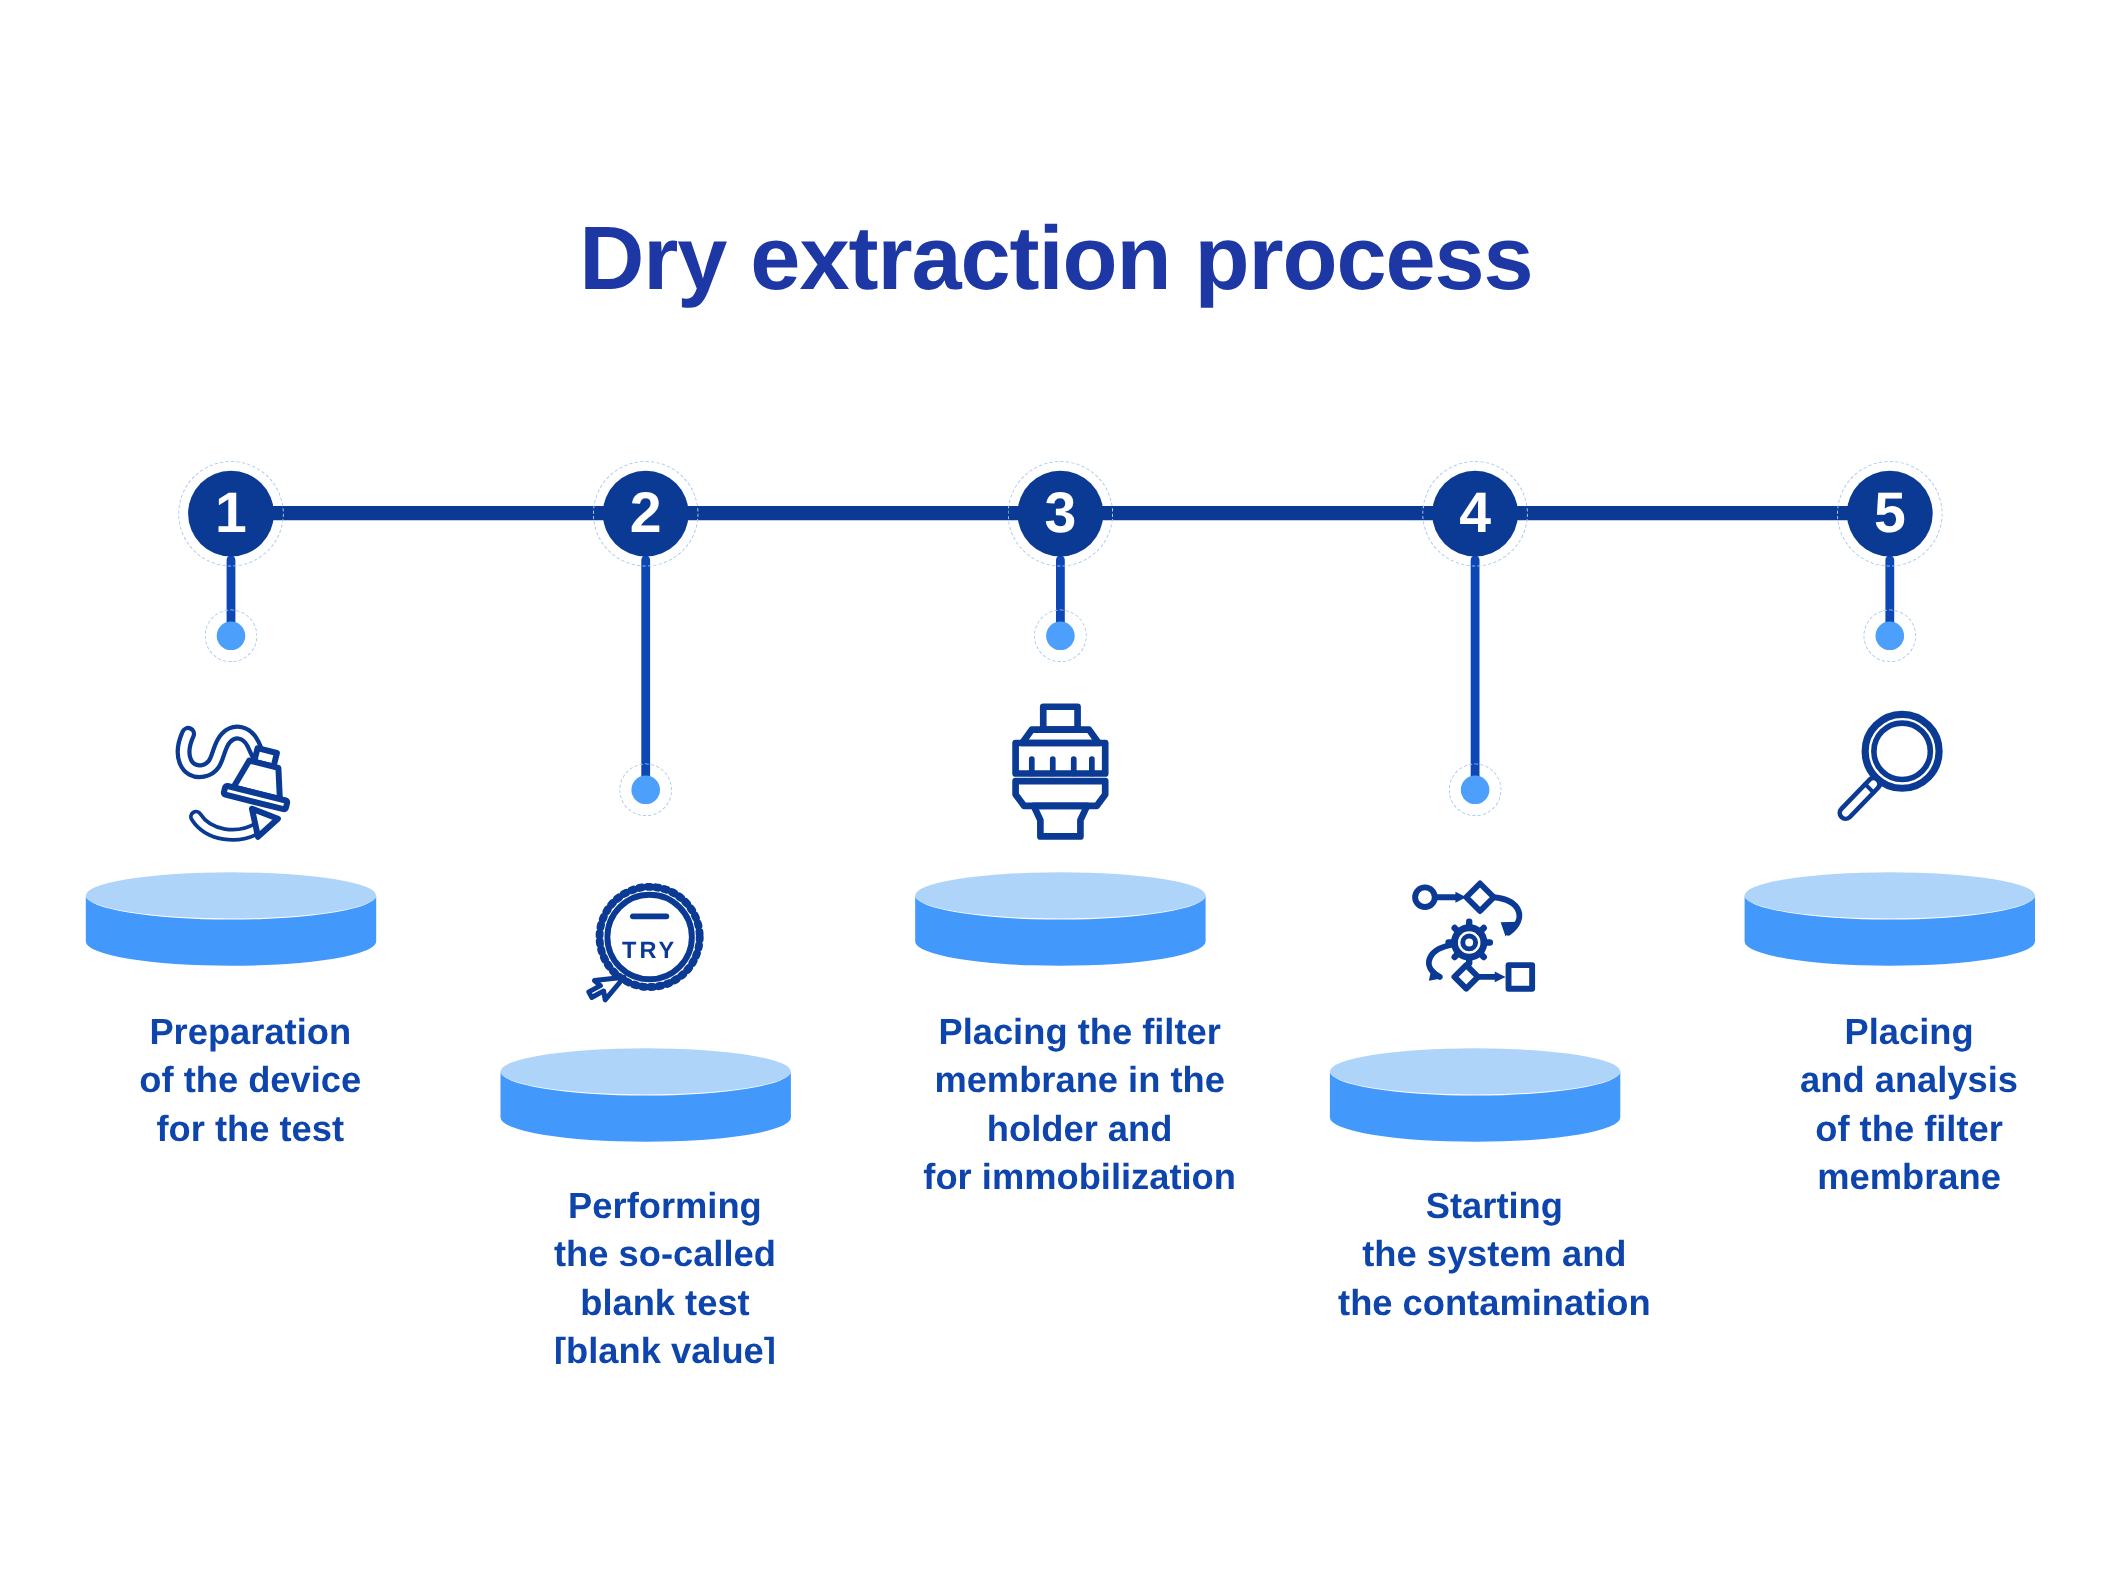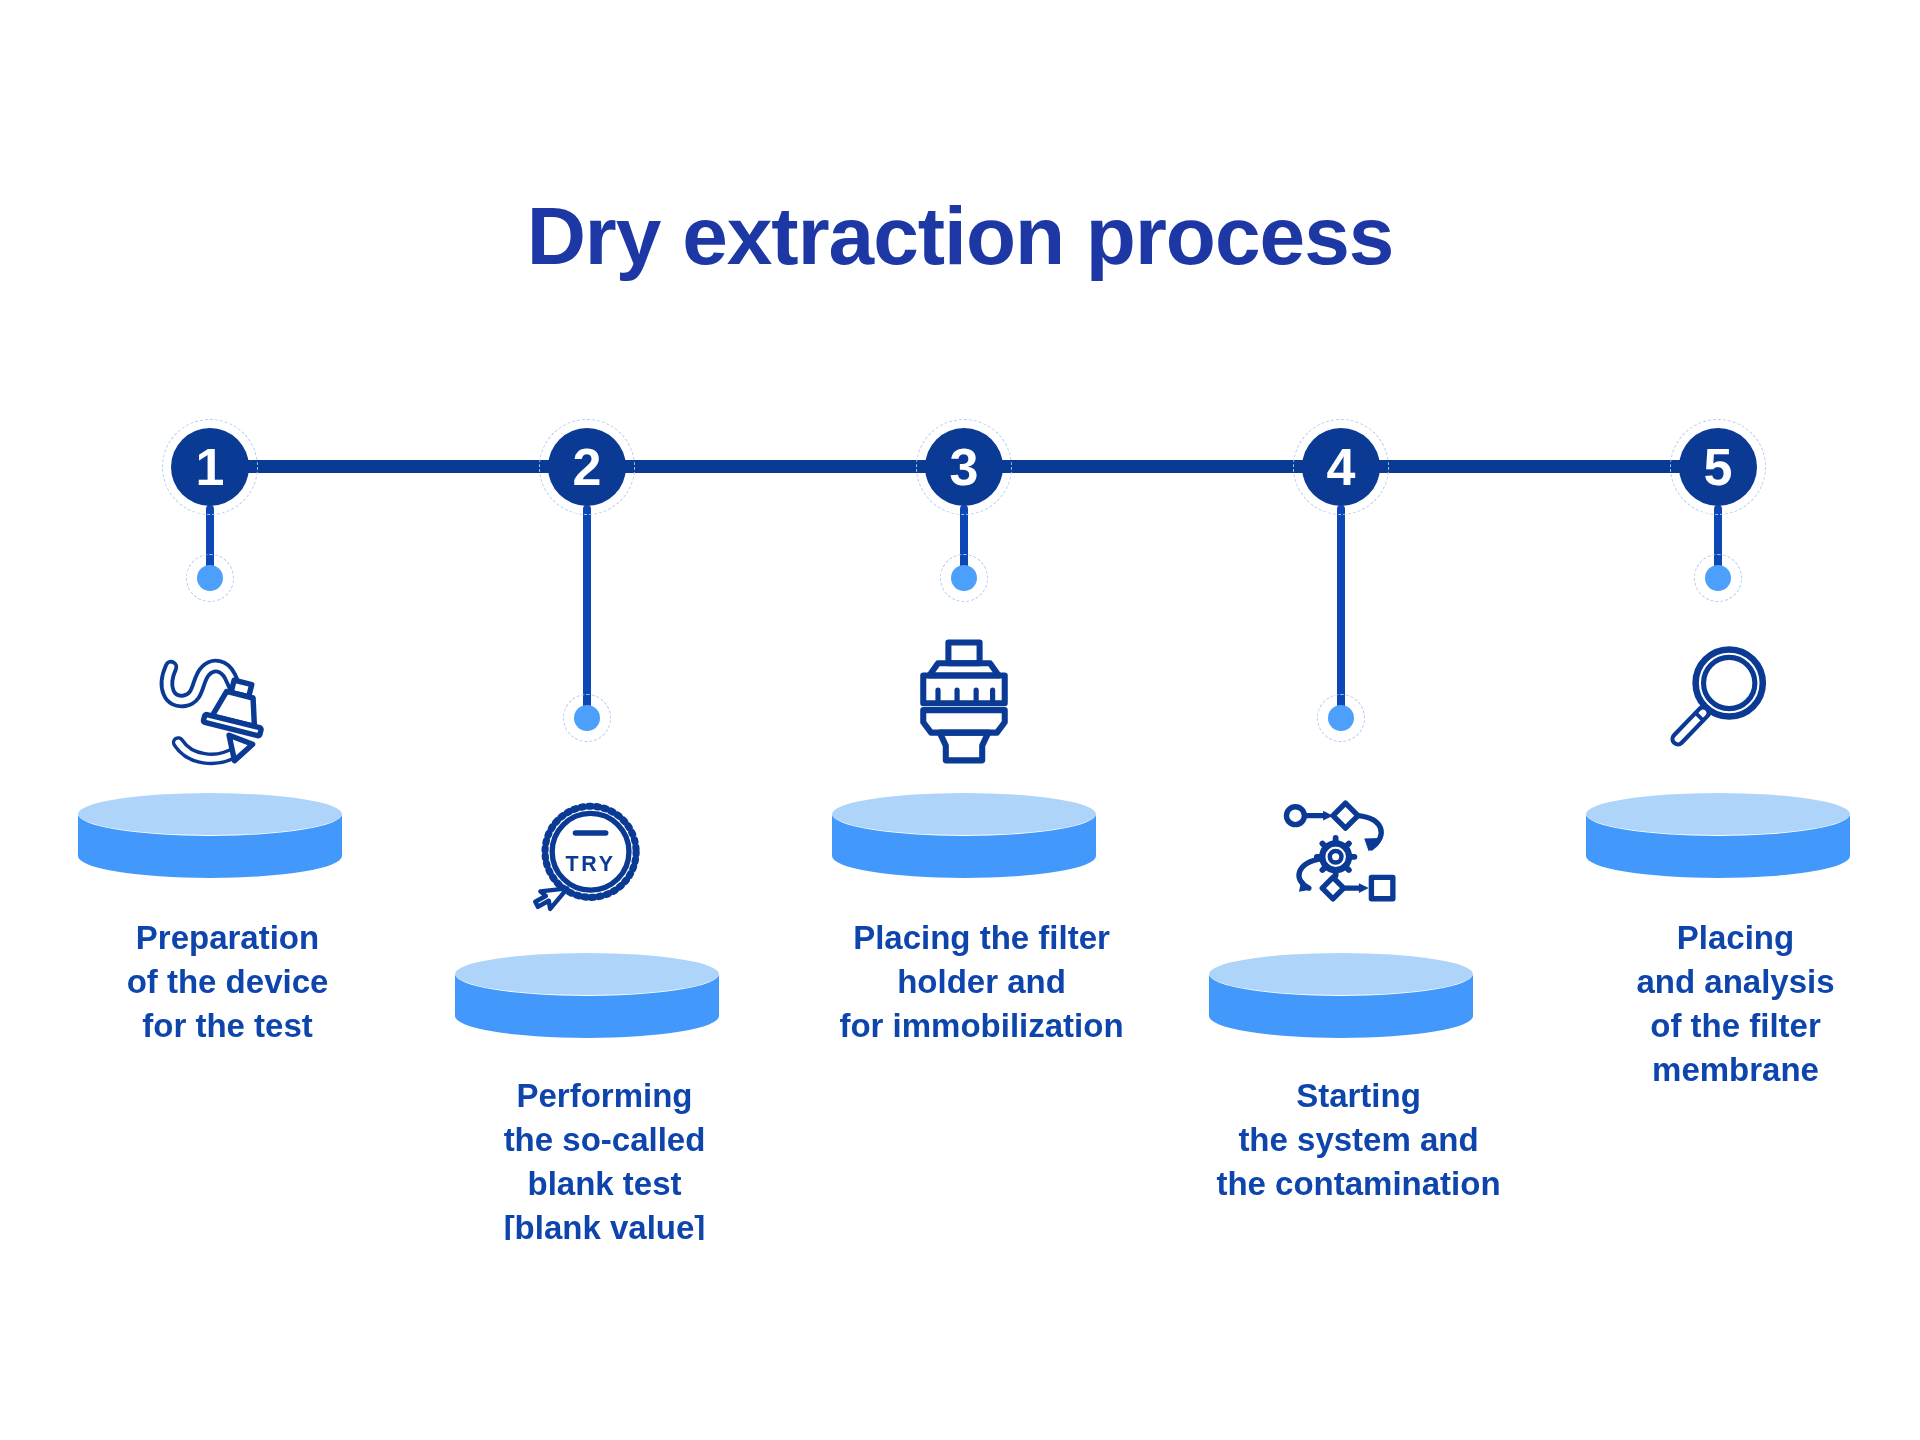--- a/index.html
+++ b/index.html
@@ -147,20 +147,21 @@
       <path class="s" style="stroke-width:6" d="M30,60 V75 M52,60 V75 M74,60 V75 M93,60 V75"></path>
       <path class="s" d="M13,83 H107 V97 L98,109 H22 L13,97 Z"></path>
       <path class="s" d="M32,109 H88 L81,124 V141 H39 V124 Z"></path>
     </svg>
     <svg class="disc disc-high" width="270" height="92" viewBox="0 0 270 92">
       <path class="disc-side" d="M3,24 L3,66 A132,22 0 0 0 267,66 L267,24 A132,22 0 0 1 3,24 Z"></path>
       <ellipse class="disc-top" cx="135" cy="24" rx="132" ry="21"></ellipse>
     </svg>
     <div class="caption high">
       <div>Placing the filter</div>
+      <div>membrane in the</div>
       <div>holder and</div>
       <div>for immobilization</div>
     </div>
   </div>
 
   <div class="step s4">
     <div class="vline low"></div>
     <div class="node">
       <div class="node-ring"></div>
       <div class="node-circle">4</div>

